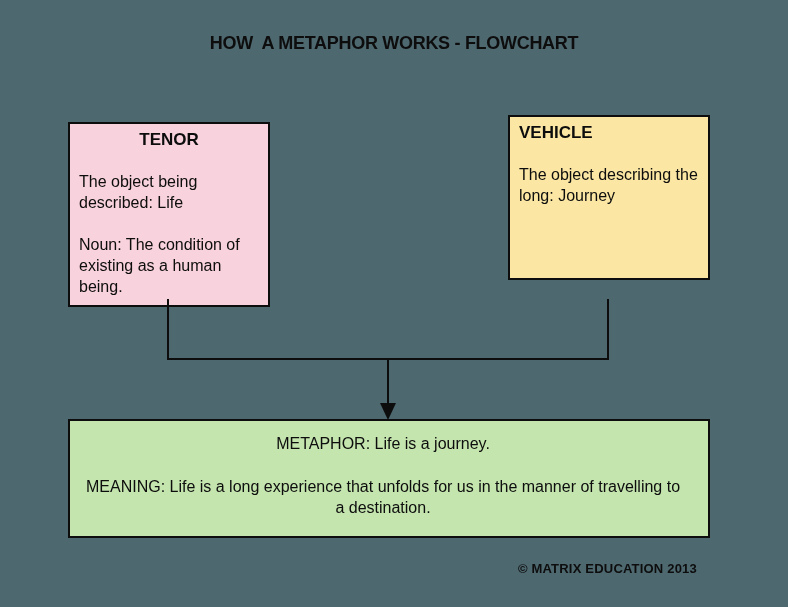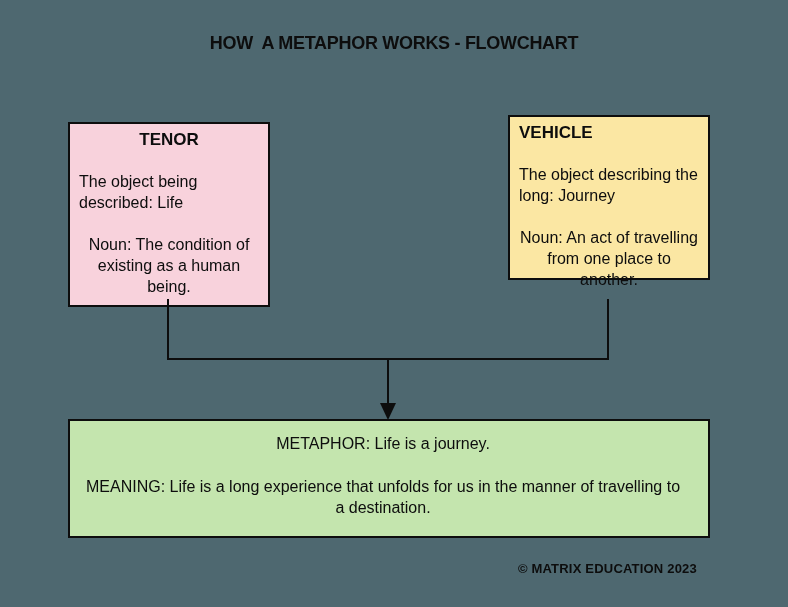--- a/index.html
+++ b/index.html
@@ -30,21 +30,21 @@
   }
   .box {
     position: absolute;
     box-sizing: border-box;
     border: 2px solid #0d0d0d;
     font-size: 16px;
     line-height: 21px;
     color: #0d0d0d;
   }
   .box p { margin: 0 0 21px 0; }
-  .box p:last-child { margin-bottom: 0; text-align: center; }
+  .box p:last-child { margin-bottom: 0; }
   .tenor-box {
     left: 68px; top: 115px;
     width: 202px; height: 185px;
     background: #F8D2DC;
     padding: 5px 9px;
     margin-top: 7px;
   }
   .tenor-box .box-heading { text-align: center; }
   .vehicle-box {
     left: 508px; top: 115px;
@@ -102,29 +102,28 @@
 
   <div class="box tenor-box">
     <p class="box-heading">TENOR</p>
     <p><span class="bold">The object being described:</span><span> Life</span></p>
     <p><span class="bold">Noun:</span><span> The condition of existing as a human being.</span></p>
   </div>
 
   <div class="box vehicle-box">
     <p class="box-heading">VEHICLE</p>
     <p><span class="bold">The object describing the long:</span><span> Journey</span></p>
-    <p><span class="bold">Noun:</span><span> An act of travelling from one place to another.</span></p>
   </div>
 
   <div class="connector conn-tenor-v"></div>
   <div class="connector conn-vehicle-v"></div>
   <div class="connector conn-h"></div>
   <div class="connector conn-stem"></div>
   <div class="arrow-head"></div>
 
   <div class="box result-box">
     <p><span class="bold">METAPHOR:</span><span> Life is a journey.</span></p>
     <p><span class="bold">MEANING:</span><span> Life is a long experience that unfolds for us in the manner of travelling to a destination.</span></p>
   </div>
 
-  <div class="copyright">© MATRIX EDUCATION 2023</div>
+  <div class="copyright">© MATRIX EDUCATION 2013</div>
 
 </div>
 
 </body></html>

